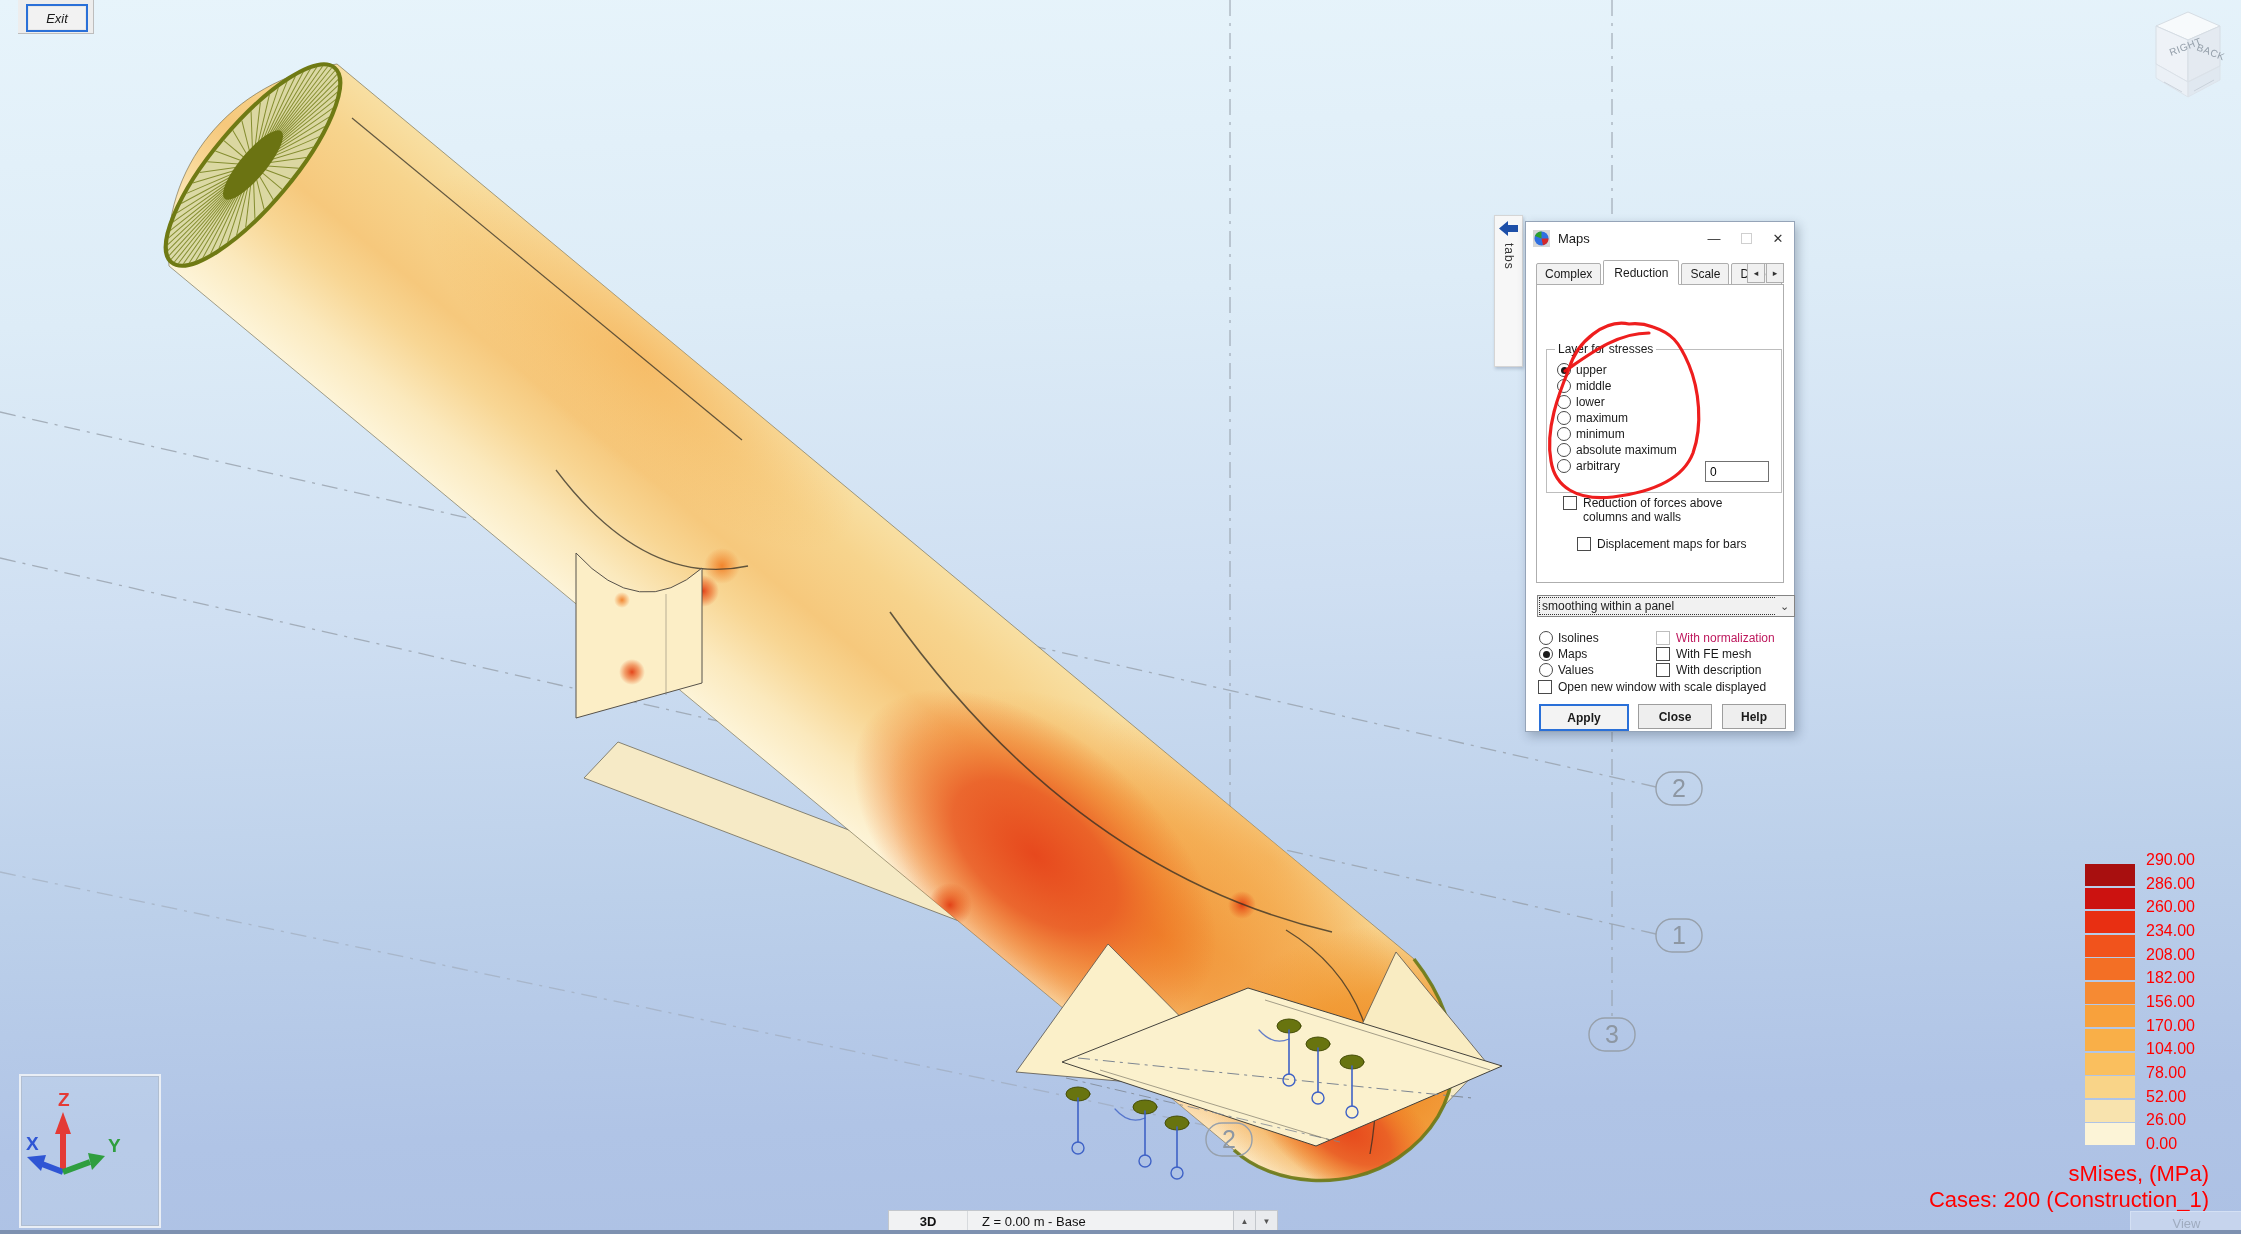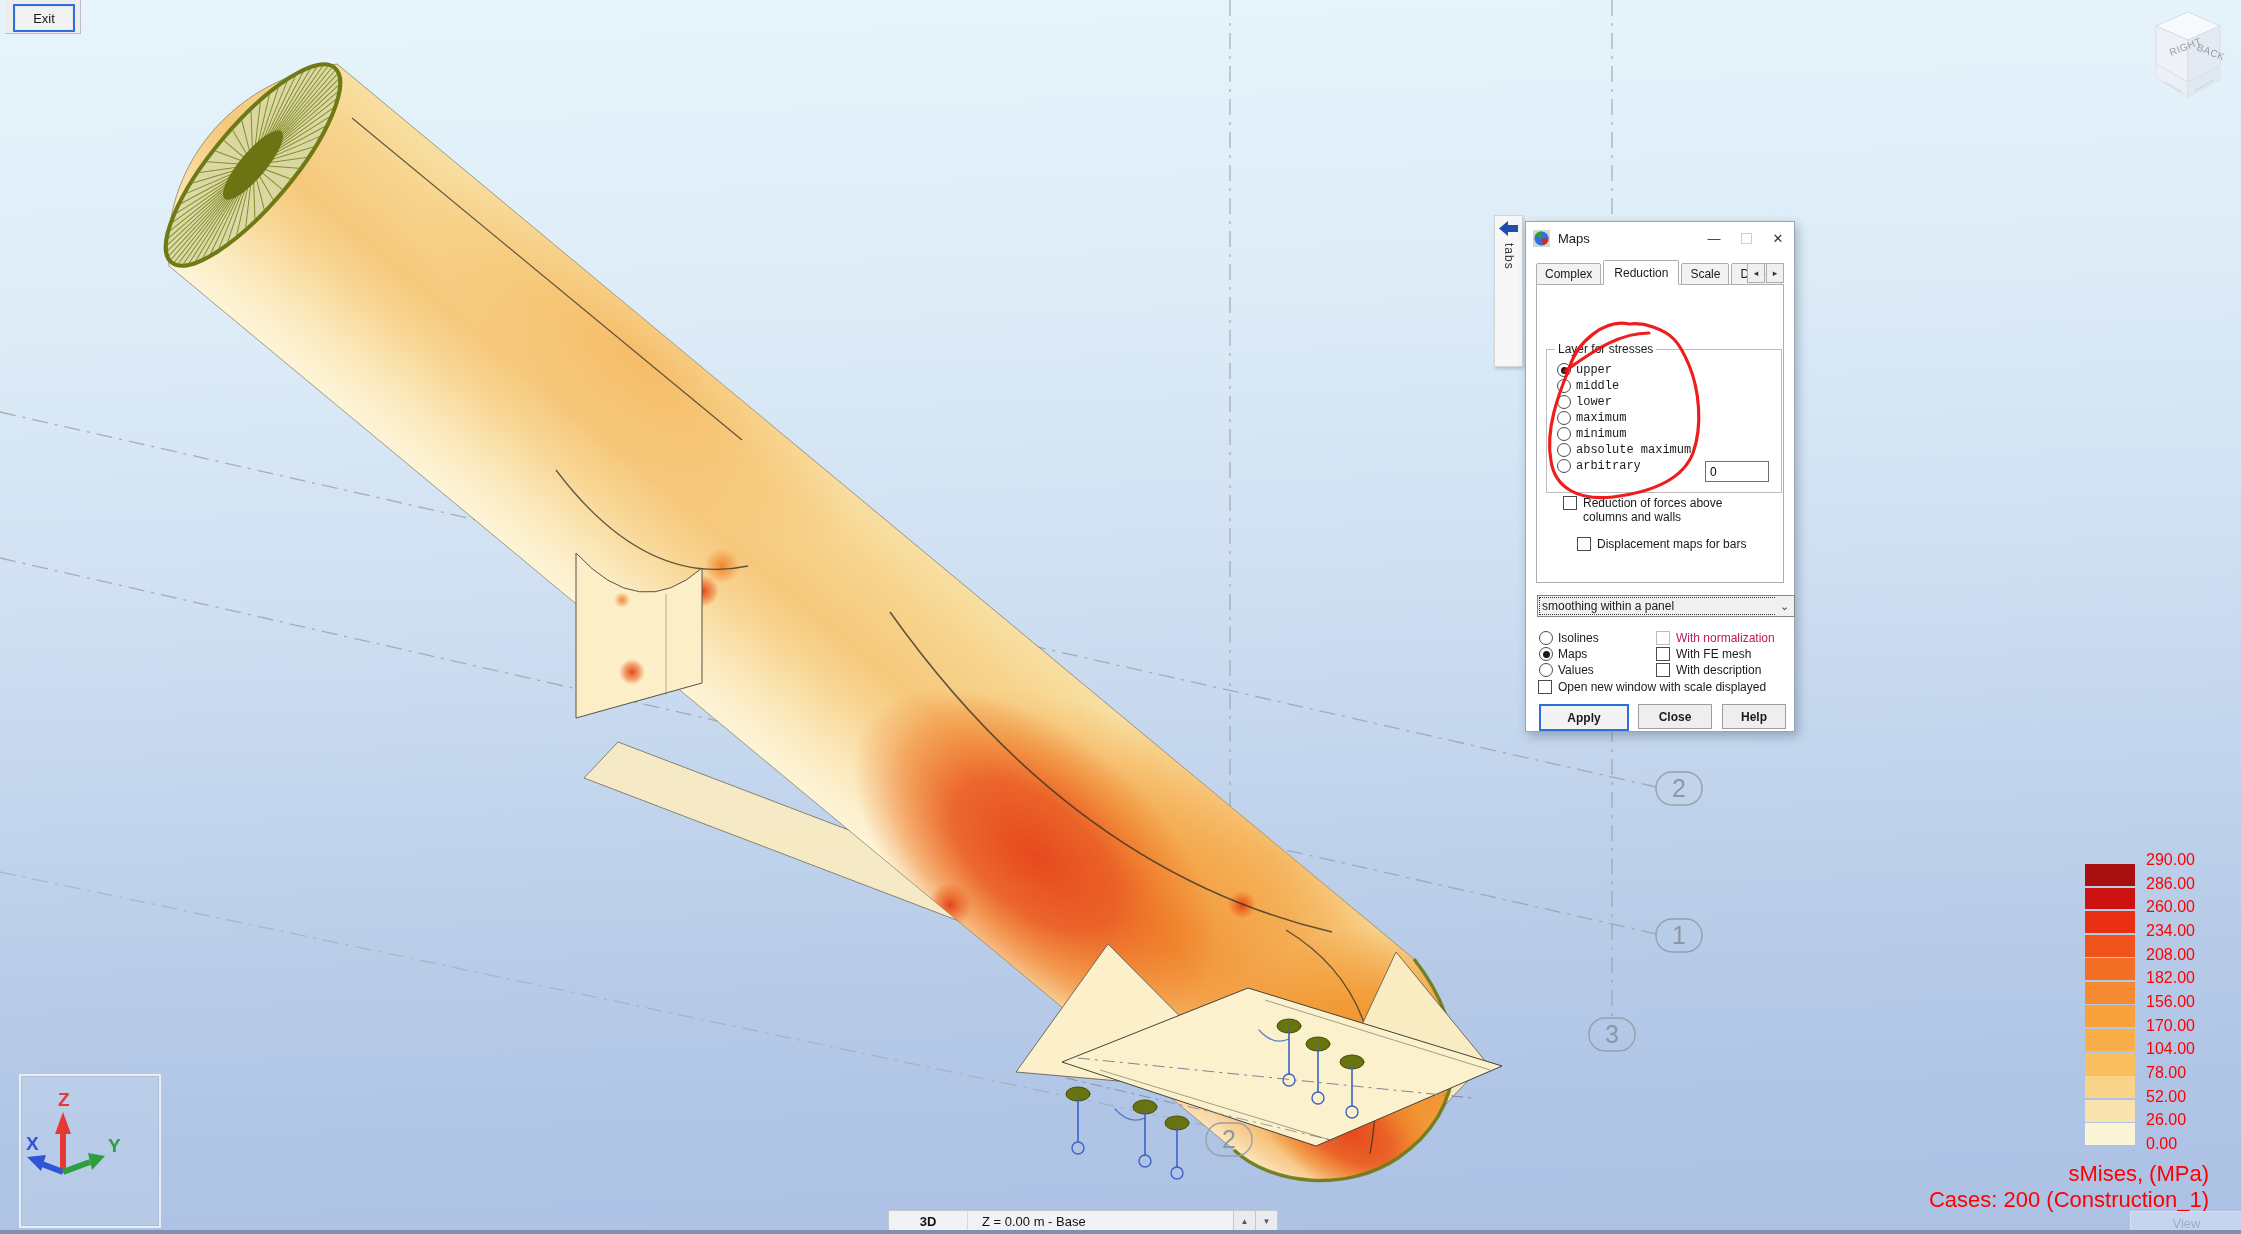--- a/index.html
+++ b/index.html
@@ -2,22 +2,22 @@
 <html><head>
 <meta charset="utf-8">
 <style>
   html,body{margin:0;padding:0;background:#9fb3d6;font-family:"Liberation Sans",sans-serif;}
   #stage{position:relative;width:2241px;height:1234px;overflow:hidden;
     background:linear-gradient(178deg,#e7f4fb 0%,#ddecf7 25%,#cfdff2 48%,#bcd0ea 70%,#b0c4e6 88%,#adc1e4 100%);}
   svg{display:block}
   .abs{position:absolute}
 
   
-  #toolbar-corner{left:5px;top:0;width:75px;height:33px;background:#ededed;
-    border-right:1px solid #bdbdbd;border-bottom:1px solid #bdbdbd;z-index:30;}
+  #toolbar-corner{left:18px;top:0;width:75px;height:33px;background:#ededed;
+    border-right:1px solid #bdbdbd;border-bottom:1px solid #bdbdbd;z-index:30;font-style:italic;}
   #exit-btn{position:absolute;left:8px;top:4px;width:58px;height:24px;background:#f2f2f2;
     border:2px solid #2a70d8;box-shadow:inset 0 0 0 1px #e8e8e8;font-size:13px;color:#1a1a1a;
     display:flex;align-items:center;justify-content:center;}
 
   
   #legend-swatches{left:2085px;top:864px;width:50px;z-index:10}
   #legend-swatches .swatch{height:21.9px;margin-bottom:1.7px;}
   #legend-values{left:2146px;top:848px;z-index:10;color:#ff0000;font-size:16px;line-height:23.65px;white-space:nowrap}
   #legend-title{right:32px;top:1161px;color:#ff0000;font-size:22px;z-index:10;white-space:nowrap}
   #legend-case{right:32px;top:1187px;color:#ff0000;font-size:22px;z-index:10;white-space:nowrap}
@@ -40,21 +40,21 @@
   .tab{border:1px solid #aeaeae;background:#f2f2f2;padding:3px 8px 3px;margin-right:2px;
     border-radius:2px 2px 0 0;white-space:nowrap;}
   .tab.active{background:#fff;border-bottom-color:#fff;padding:5px 10px 4px;position:relative;z-index:2;}
   .tab.cut{max-width:42px;overflow:hidden;}
   .tab-spin{position:absolute;right:0;top:3px;display:flex}
   .tab-spin div{width:16px;height:18px;border:1px solid #aeaeae;background:#f0f0f0;font-size:9px;color:#333;
     display:flex;align-items:center;justify-content:center;margin-left:1px}
   #tab-page{position:relative;margin:0 10px;height:297px;border:1px solid #aeaeae;background:#fff;top:-1px;}
   #layer-group{position:absolute;left:9px;top:64px;width:234px;height:142px;border:1px solid #bdbdbd;}
   #layer-group-title{position:absolute;top:-8px;left:8px;background:#fff;padding:0 3px;}
-  .radio-row{display:flex;align-items:center;height:16px;margin-left:10px;font-family:Liberation Mono, monospace;}
+  .radio-row{display:flex;align-items:center;height:16px;margin-left:10px;}
   .radio{width:12px;height:12px;border:1px solid #4a4a4a;border-radius:50%;background:#fff;margin-right:5px;flex:none;position:relative}
   .radio.checked::after{content:"";position:absolute;inset:2.5px;background:#1a1a1a;border-radius:50%}
   #layer-options{margin-top:12px}
   #arbitrary-input{position:absolute;right:12px;bottom:10px;width:54px;height:17px;border:1px solid #707070;
     font-size:12px;padding:1px 4px;font-family:"Liberation Sans",sans-serif;}
   .cb{width:12px;height:12px;border:1px solid #4a4a4a;background:#fff;margin-right:6px;flex:none}
   .cb-row{display:flex;align-items:flex-start;position:absolute;left:26px;line-height:14px;}
   #cb-reduction{top:211px;width:200px}
   #cb-displacement{top:252px;padding-left:14px;}
   #smoothing-dd{position:absolute;left:11px;top:373px;width:238px;height:20px;background:#f1f1f1;

